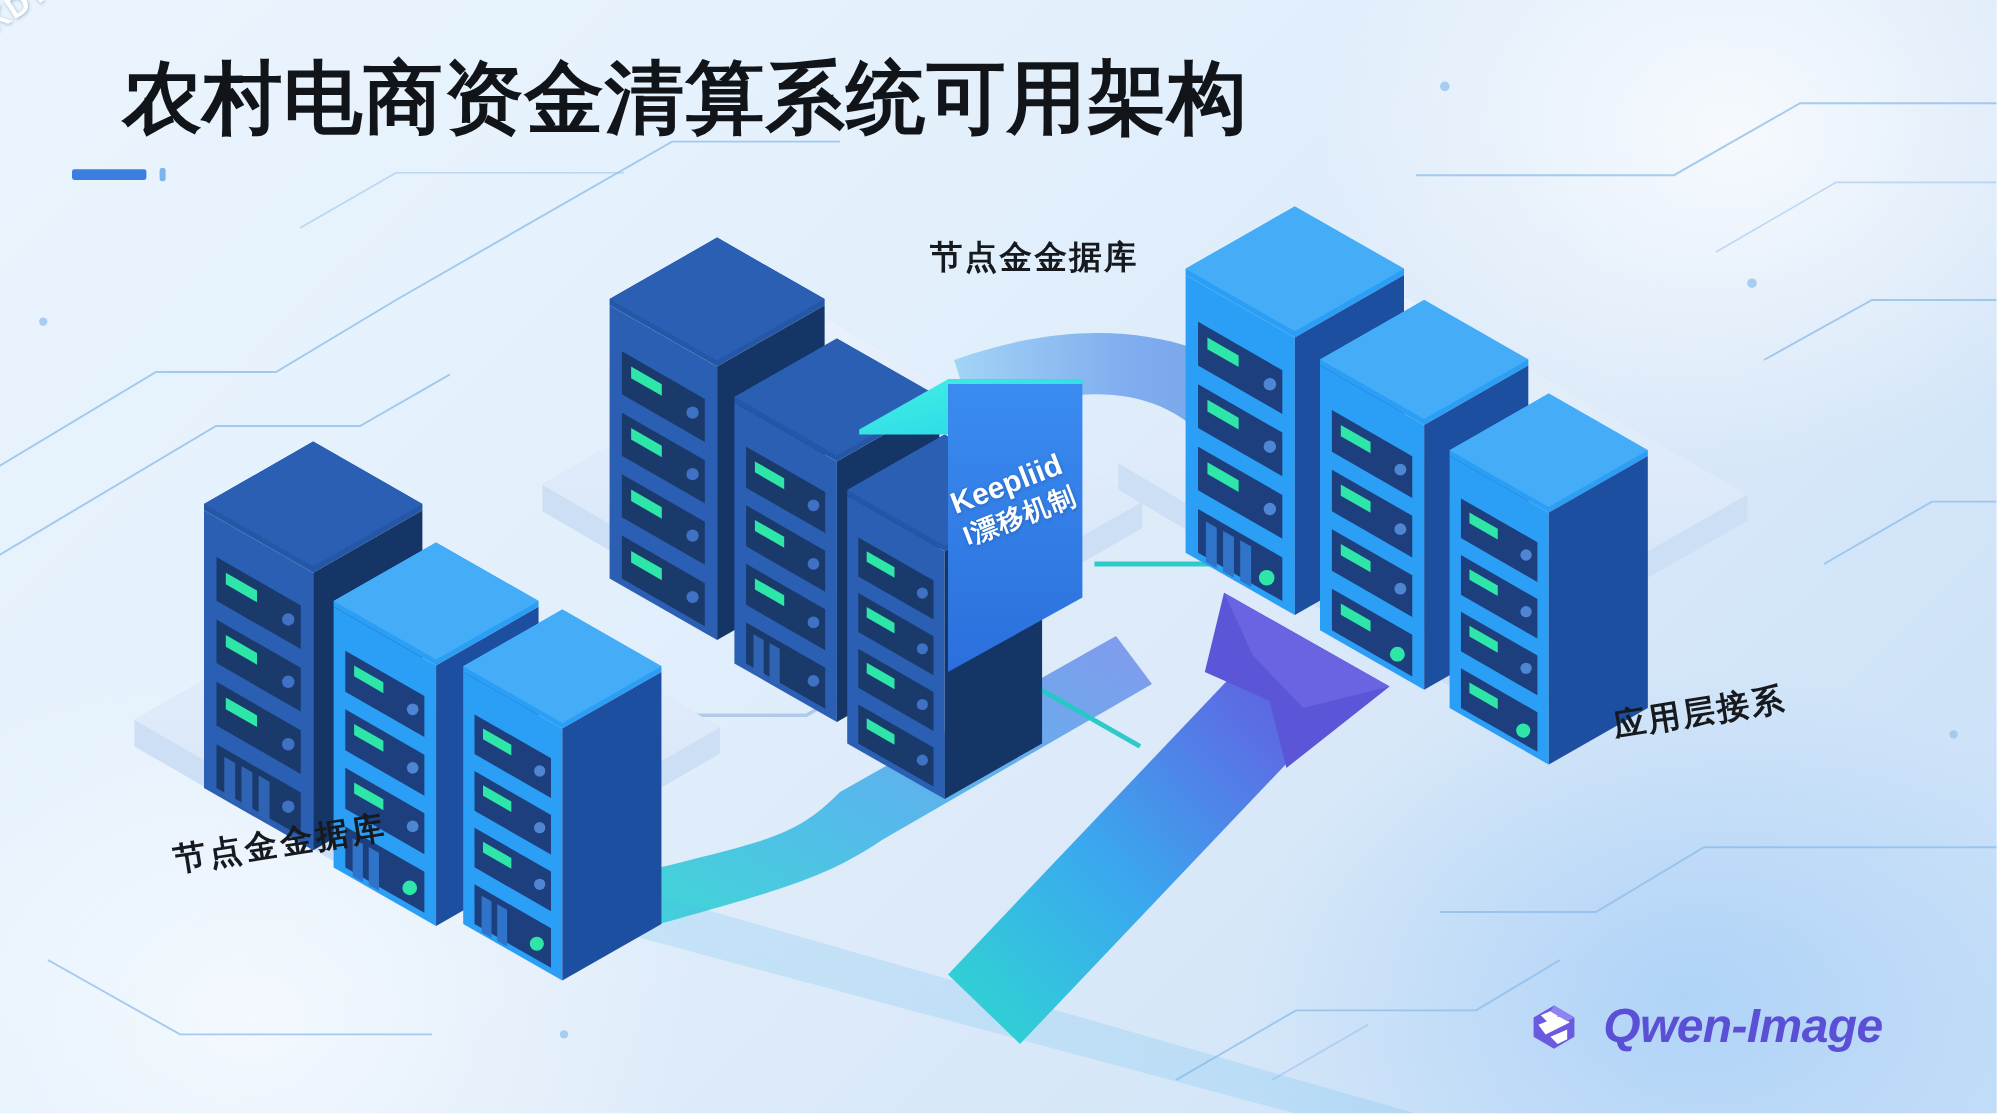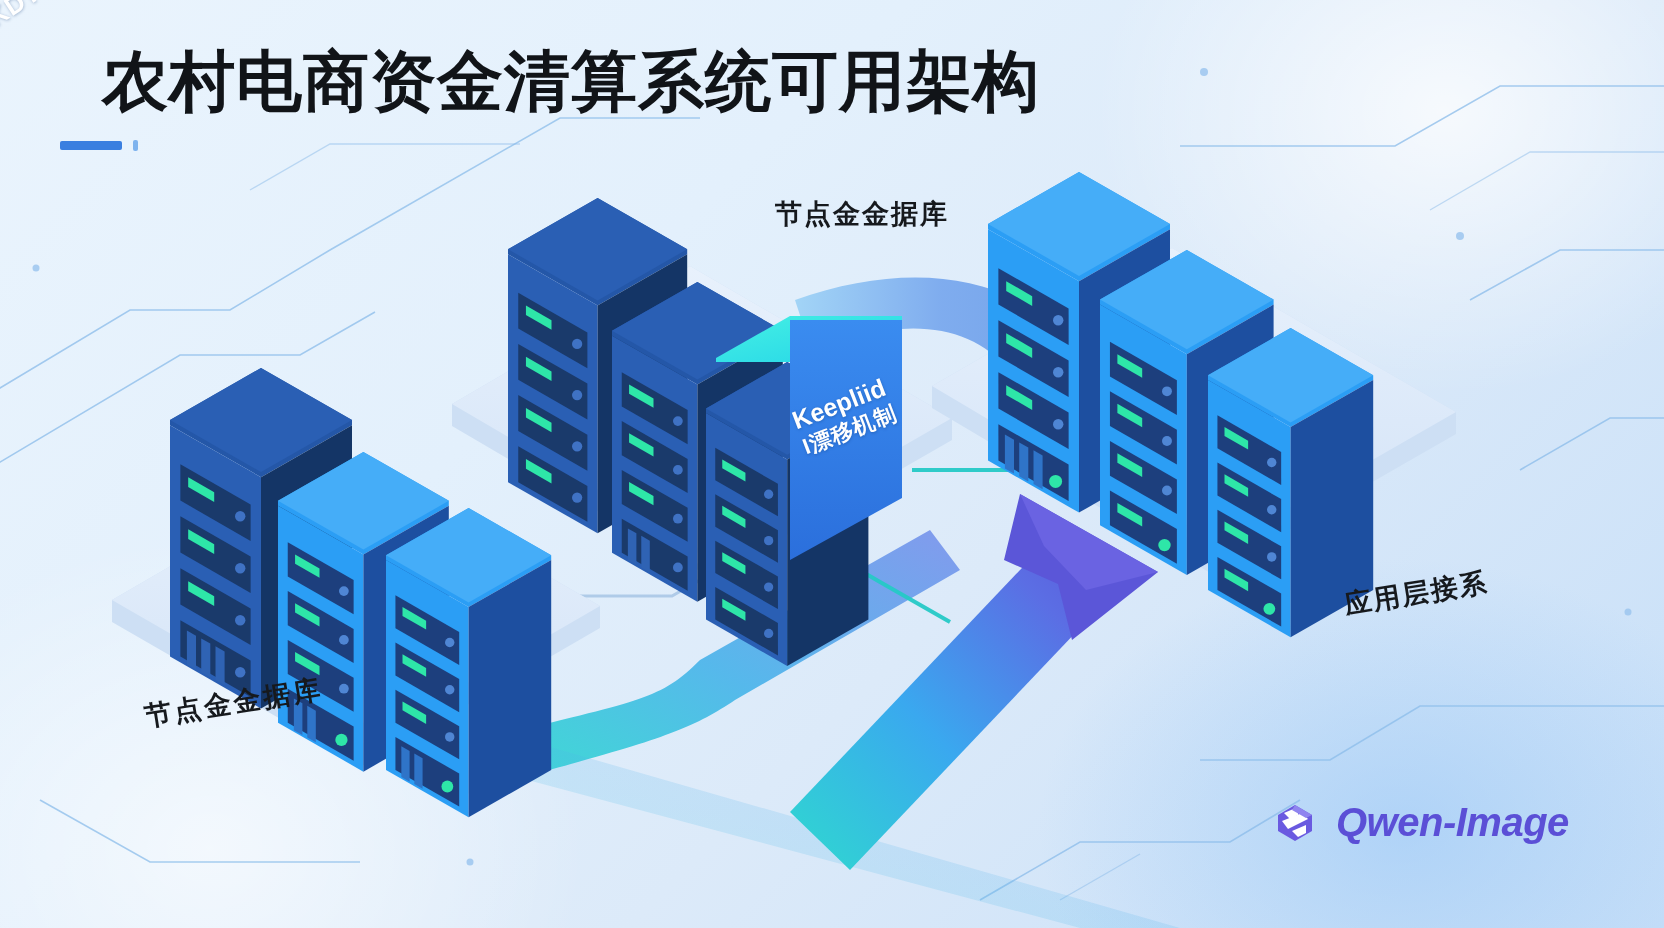--- a/index.html
+++ b/index.html
@@ -31,21 +31,21 @@
   .lbl-app{left:1342px;top:587px;font-size:27px;letter-spacing:2px;transform:rotate(-9deg);transform-origin:left top;}
   .lbl-channel{left:852px;top:700px;font-size:26px;color:#ffffff;letter-spacing:1px;font-weight:bold;
     transform:rotate(-33deg);transform-origin:left bottom;text-shadow:0 1px 3px rgba(20,60,120,.35);}
 
   .keep-txt{position:absolute;left:788px;top:407px;width:130px;color:#ffffff;font-weight:bold;
     font-size:25px;line-height:1.22;transform:rotate(-21deg);transform-origin:left top;
     text-shadow:0 1px 3px rgba(10,50,110,.35);}
   .keep-txt .l2{font-size:22px;letter-spacing:1px;}
 
   
-  .wm{position:absolute;left:1268px;top:795px;display:flex;align-items:center;gap:14px;}
+  .wm{position:absolute;left:1268px;top:828px;display:flex;align-items:center;gap:14px;}
   .wm-txt{font-size:40px;font-style:italic;font-weight:bold;color:#5b4fd6;letter-spacing:-.5px;}
 </style>
 </head>
 <body>
 
 <div id="stage">
 
   <div class="wash wash-tr"></div>
   <div class="wash wash-bl"></div>
   <div class="wash wash-br"></div>

